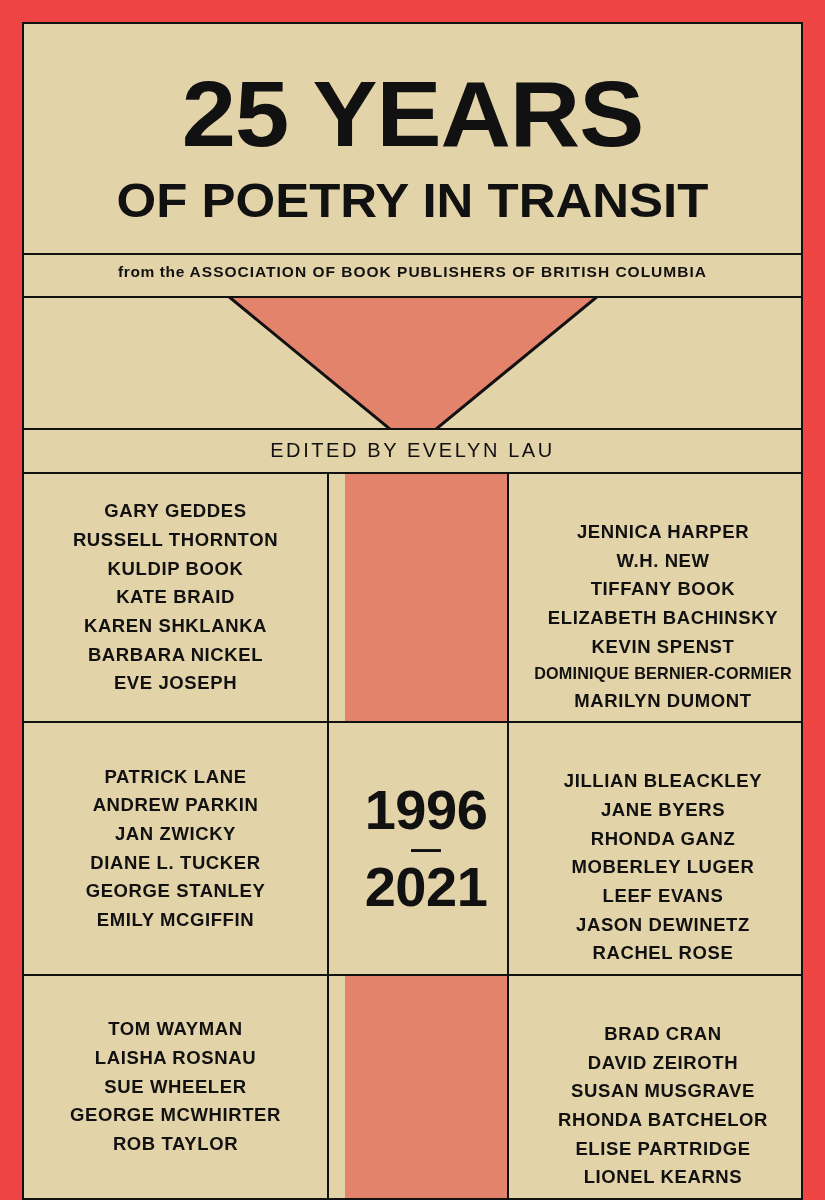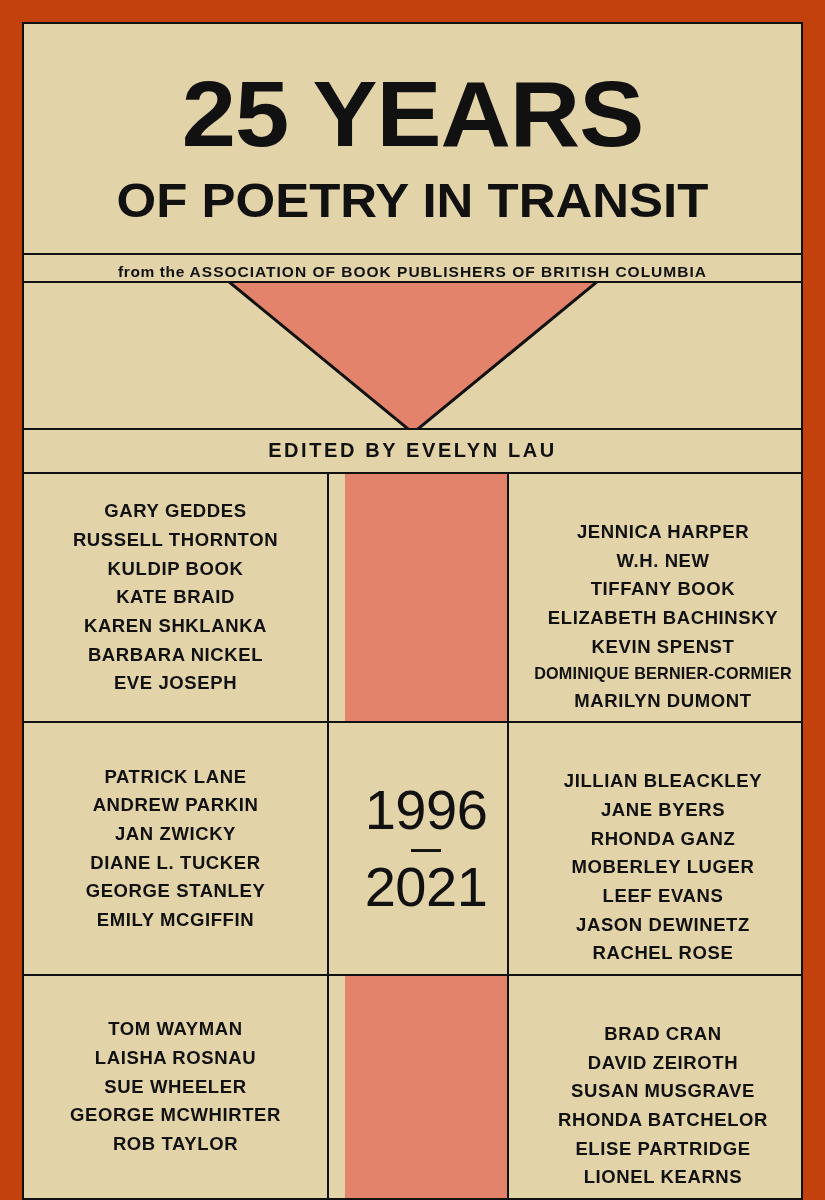--- a/index.html
+++ b/index.html
@@ -10,21 +10,21 @@
   body {
     width: 825px;
     height: 1200px;
     font-family: "Liberation Sans", sans-serif;
     -webkit-font-smoothing: antialiased;
   }
   .cover {
     position: relative;
     width: 825px;
     height: 1200px;
-    background: #c2410c;
+    background: #ef4444;
     box-sizing: border-box;
     padding: 22px 22px 0 22px;
   }
   .sheet {
     position: relative;
     width: 781px;
     height: 1178px;
     background: #e3d3a8;
     border: 2px solid #111;
     box-sizing: border-box;
@@ -54,21 +54,21 @@
     letter-spacing: 0px;
     color: #111;
     margin-top: 18px;
     transform: scaleX(1.04);
   }
   
   .band-publisher {
     border-top: 2px solid #111;
     border-bottom: 2px solid #111;
     text-align: center;
-    padding: 8px 0 0 0;
+    padding: 8px 0 15px 0;
   }
   .band-publisher .pub-text {
     font-size: 15.5px;
     font-weight: bold;
     letter-spacing: 1.0px;
     color: #111;
   }
   .band-publisher .pub-text .lead {
     font-weight: bold;
     text-transform: lowercase;
@@ -101,21 +101,21 @@
     height: 154px;
   }
   
   .band-editor {
     text-align: center;
     padding: 9px 0 10px 0;
     border-bottom: 2px solid #111;
   }
   .band-editor .editor-text {
     font-size: 20px;
-    font-weight: bold;
+    font-weight: normal;
     letter-spacing: 2.6px;
     color: #111;
   }
   
   .grid {
     flex: 1;
     display: flex;
     flex-direction: column;
   }
   .grid-row {
@@ -157,21 +157,21 @@
     color: #111;
     line-height: 1.55;
     white-space: nowrap;
   }
   .name.small {
     font-size: 16.2px;
     letter-spacing: 0.2px;
   }
   .years {
     font-size: 56px;
-    font-weight: normal;
+    font-weight: bold;
     color: #111;
     line-height: 1.0;
     letter-spacing: -0.5px;
     text-align: center;
   }
   .years-dash {
     font-size: 30px;
     font-weight: bold;
     line-height: 0.7;
     color: #111;

